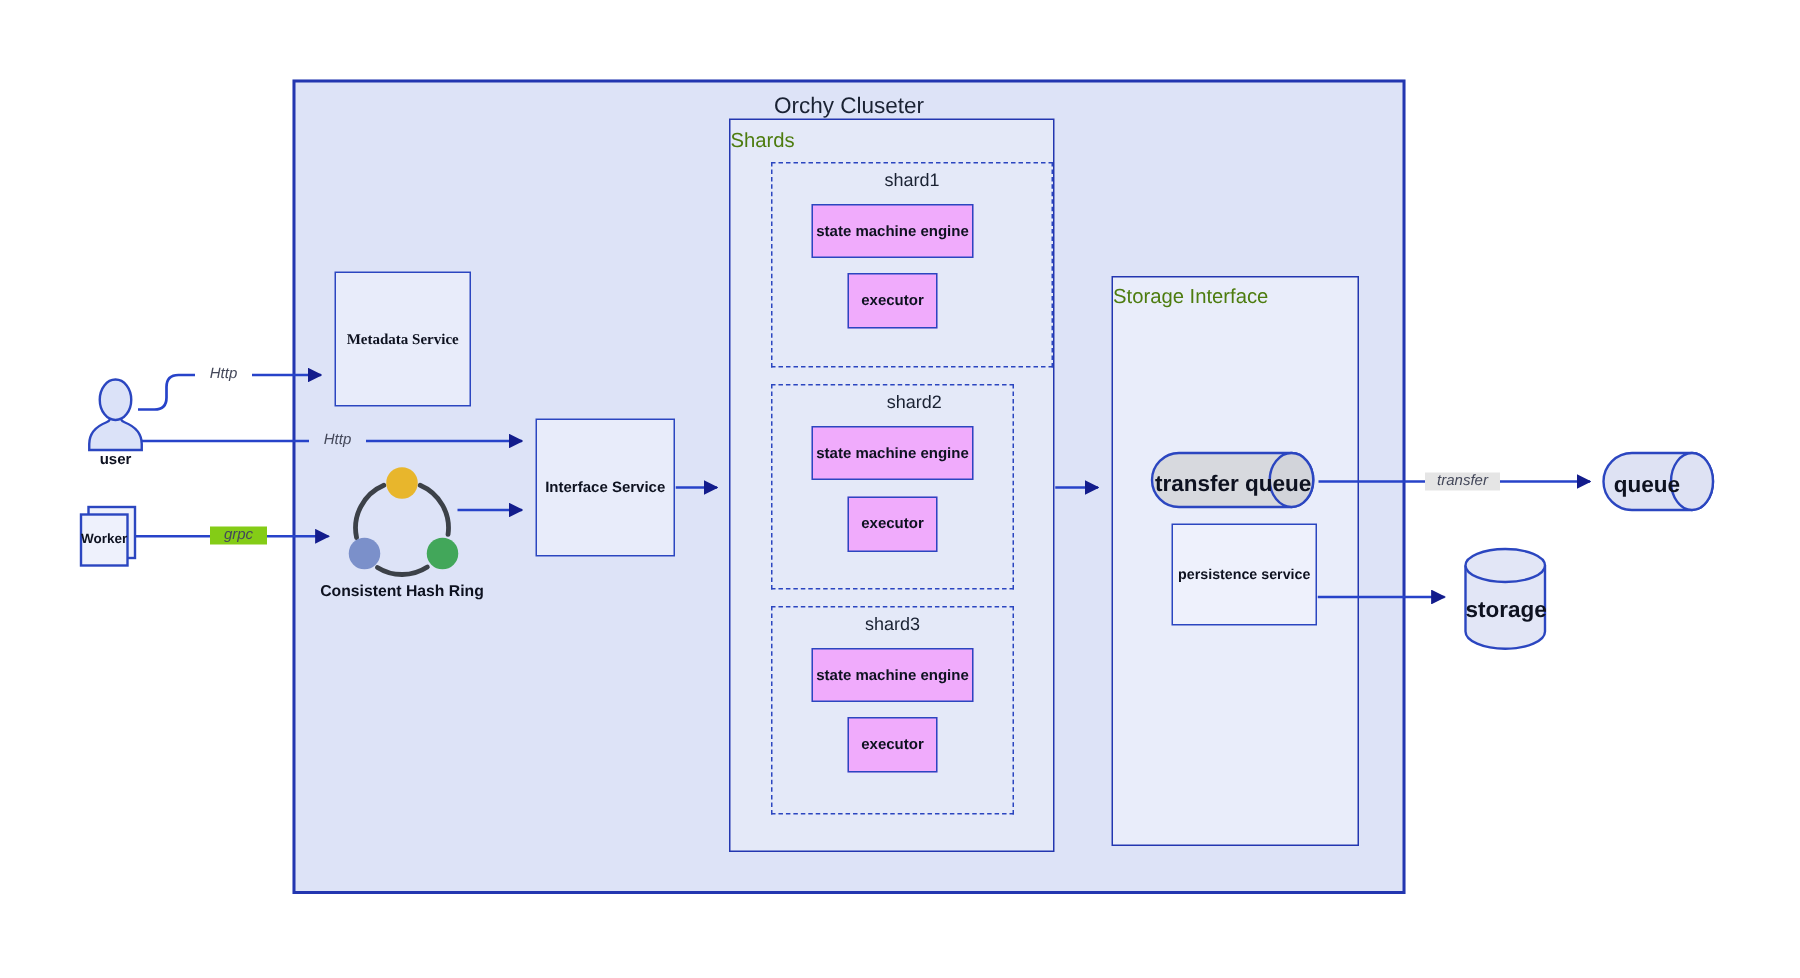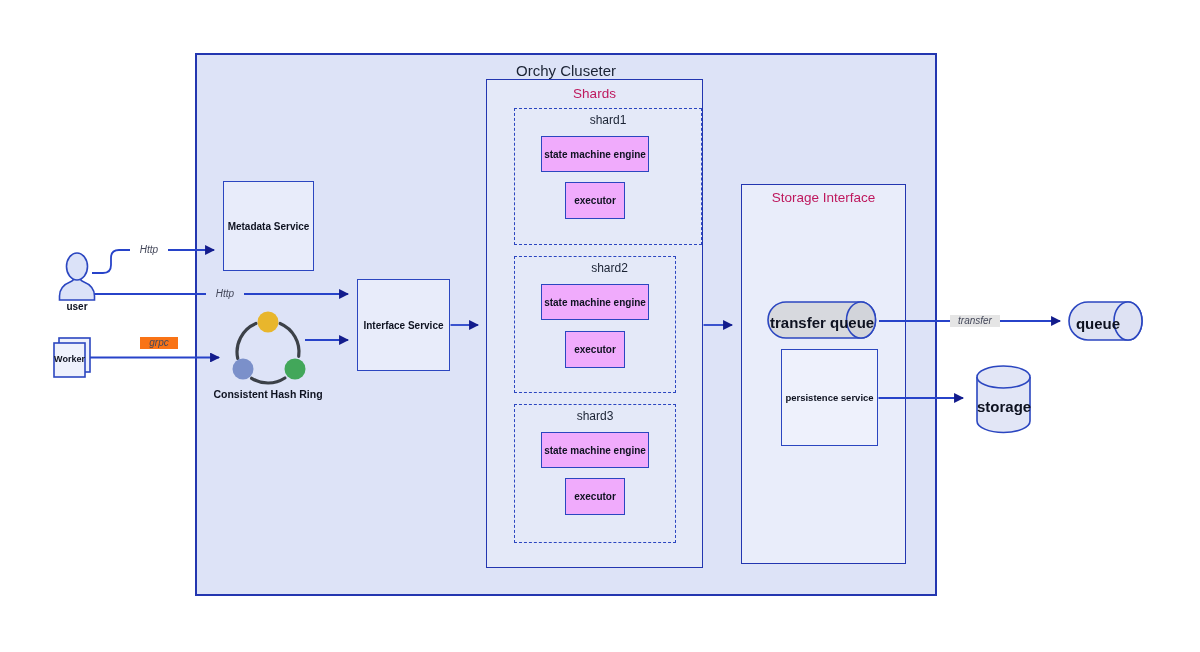--- a/index.html
+++ b/index.html
@@ -4,21 +4,21 @@
 <style>
   html,body{margin:0;padding:0;background:#fff;}
   #canvas{
     position:relative;width:1200px;height:652px;background:#ffffff;
     font-family:"Liberation Sans", sans-serif;color:#10131c;overflow:hidden;
   }
   .abs{position:absolute;box-sizing:border-box;}
   
   .cluster{background:#dde3f7;border:2px solid #2336b0;}
   .group{border:1.6px solid #2336b0;}
-  .group-title{width:100%;text-align:center;font-size:13.5px;color:#be185d;}
+  .group-title{width:100%;font-size:13.5px;color:#4d7c0f;}
   .cluster-title{width:100%;text-align:center;font-size:15px;color:#1a2233;padding-top:7px;}
   .dashed{border:1.5px dashed #2b46c0;}
   .dash-title{width:100%;text-align:center;font-size:12px;color:#1a2233;padding-top:4px;}
   .node{
     background:#e8ecfa;border:1.5px solid #2b46c0;display:flex;align-items:center;justify-content:center;
     font-weight:bold;font-size:10px;text-align:center;color:#0e1220;
   }
   .whitebox{background:#f0abfc;border:1.5px solid #2b46c0;display:flex;align-items:center;justify-content:center;
     font-weight:bold;font-size:10px;color:#0e1220;white-space:nowrap;}
   .lbl{font-weight:bold;font-size:10px;text-align:center;color:#0e1220;white-space:nowrap;}
@@ -28,21 +28,21 @@
 </style>
 </head>
 <body>
 
 <div id="canvas">
 
   <div class="abs cluster" style="left:195px;top:53px;width:742px;height:543px;">
     <div class="cluster-title">Orchy Cluseter</div>
   </div>
 
-  <div class="abs node" style="left:223px;top:181px;width:91px;height:90px;">
+  <div class="abs node" style="left:223px;top:181px;width:91px;height:90px;font-family:Liberation Serif, serif;">
     <span>Metadata Service</span>
   </div>
 
   <div class="abs node" style="left:357px;top:279px;width:93px;height:92px;">
     <span>Interface Service</span>
   </div>
 
   <div class="abs group" style="left:486px;top:79px;width:217px;height:489px;background:#e4e9f8;">
     <div class="group-title" style="padding-top:6px;">Shards</div>
   </div>
@@ -74,21 +74,21 @@
     <span>state machine engine</span>
   </div>
   <div class="abs whitebox" style="left:565px;top:478px;width:60px;height:37px;">
     <span>executor</span>
   </div>
 
   <div class="abs group" style="left:741px;top:184px;width:165px;height:380px;background:#e9edfa;">
     <div class="group-title" style="padding-top:5px;">Storage Interface</div>
   </div>
 
-  <div class="abs node" style="left:781px;top:349px;width:97px;height:97px;background:#eef1fc;font-size:9.5px;">
+  <div class="abs node" style="left:781px;top:349px;width:97px;height:68px;background:#eef1fc;font-size:9.5px;">
     <span>persistence service</span>
   </div>
 
   <svg class="overlay" width="1200" height="652" viewBox="0 0 1200 652">
     <defs>
       <marker id="ah" viewBox="0 0 10 10" refX="9" refY="5" markerWidth="5.5" markerHeight="5.5" orient="auto-start-reverse">
         <path d="M0,0 L10,5 L0,10 z" fill="#131c8c"></path>
       </marker>
     </defs>
 
@@ -135,21 +135,21 @@
     </g>
 
     <g stroke="#2b46c0" stroke-width="1.6">
       <path d="M 977 377 L 977 421 A 26.5 11.5 0 0 0 1030 421 L 1030 377" fill="#e2e6f6"></path>
       <ellipse cx="1003.5" cy="377" rx="26.5" ry="11" fill="#e2e6f6"></ellipse>
     </g>
   </svg>
 
   <div class="abs edge-lbl" style="left:130px;top:244px;width:38px;background:#ffffff;">Http</div>
   <div class="abs edge-lbl" style="left:206px;top:288px;width:38px;background:#dde3f7;">Http</div>
-  <div class="abs edge-lbl" style="left:140px;top:337px;width:38px;background:#f97316;">grpc</div>
+  <div class="abs edge-lbl" style="left:140px;top:351px;width:38px;background:#84cc16;">grpc</div>
   <div class="abs edge-lbl" style="left:950px;top:315px;width:50px;background:#e5e5e5;">transfer</div>
 
   <div class="abs lbl" style="left:55px;top:301px;width:44px;">user</div>
   <div class="abs lbl-sm" style="left:51px;top:354px;width:37px;font-size:9px;">Worker</div>
   <div class="abs lbl" style="left:203px;top:388px;width:130px;font-size:10.5px;">Consistent Hash Ring</div>
   <div class="abs lbl-sm" style="left:770px;top:314px;width:86px;">transfer queue</div>
   <div class="abs lbl-sm" style="left:1072px;top:315px;width:52px;">queue</div>
   <div class="abs lbl-sm" style="left:977px;top:398px;width:53px;">storage</div>
 
 </div>

